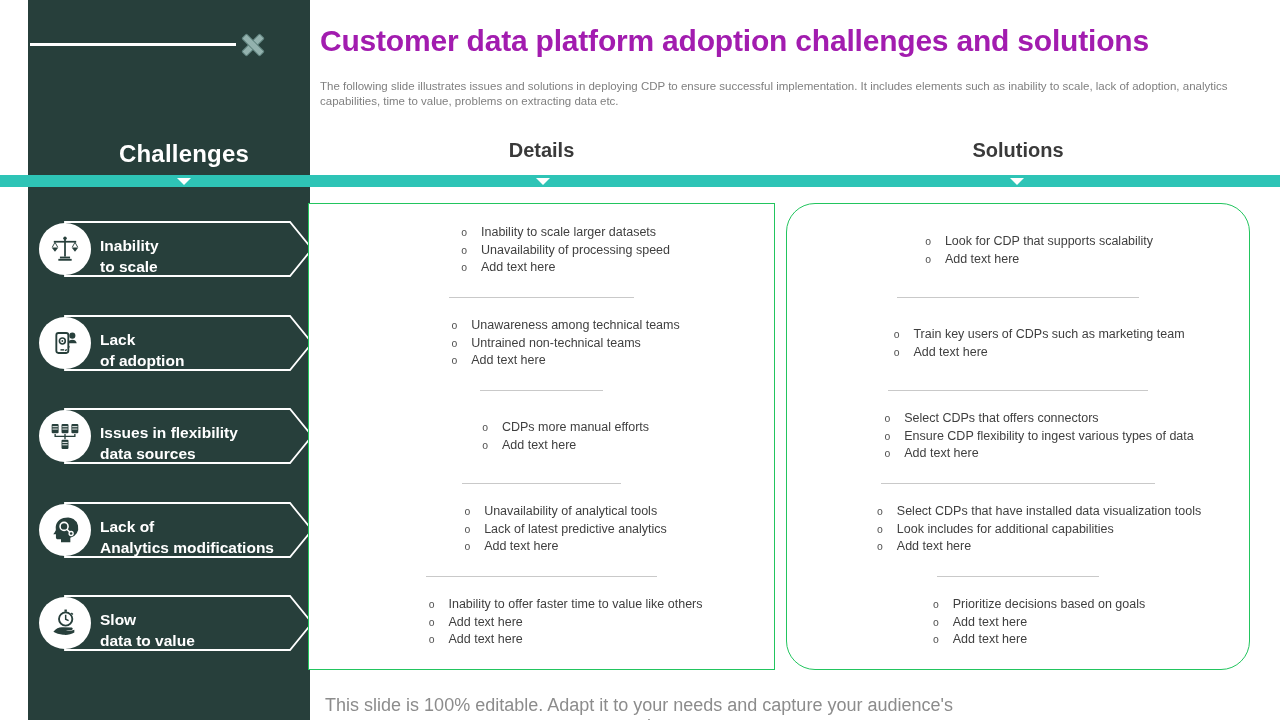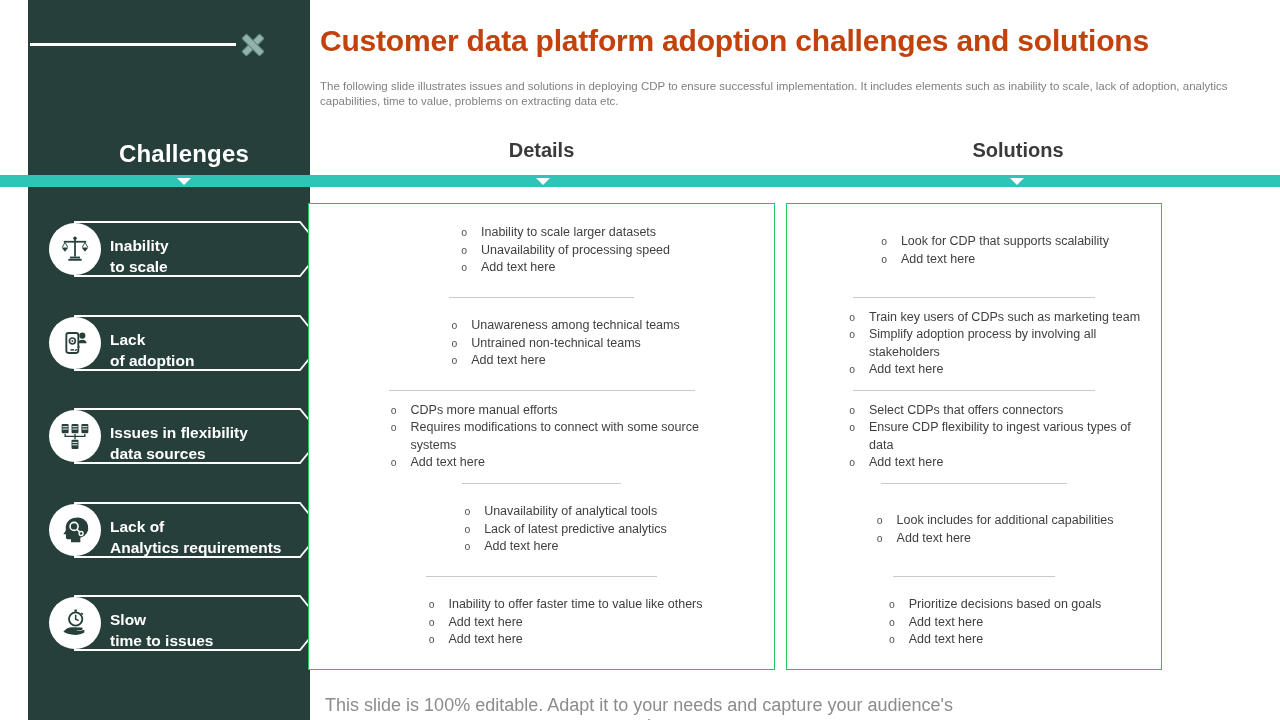--- a/index.html
+++ b/index.html
@@ -14,39 +14,39 @@
   .challenges-header{
     position:absolute;left:58px;top:140px;width:252px;text-align:center;
     color:#ffffff;font-size:24px;font-weight:bold;letter-spacing:.2px;
   }
   
   .teal-bar{position:absolute;left:0;top:175px;width:1280px;height:12px;background:#2ec4b6;}
   .tri{position:absolute;top:178px;width:0;height:0;
     border-left:7px solid transparent;border-right:7px solid transparent;border-top:7px solid #ffffff;}
   
   .title{position:absolute;left:320px;top:24px;width:900px;font-size:30px;font-weight:bold;
-    color:#c2410c;letter-spacing:-.2px;}
+    color:#a21caf;letter-spacing:-.2px;}
   .subtitle{position:absolute;left:320px;top:79px;width:910px;font-size:11.5px;line-height:15px;color:#808080;}
   .col-header{position:absolute;top:139px;font-size:20px;font-weight:bold;color:#3a3a3a;text-align:center;}
   .col-header.details{left:308px;width:467px;}
   .col-header.solutions{left:786px;width:464px;}
   
   .panel{position:absolute;top:203px;height:467px;background:#ffffff;border:1px solid #22c55e;
     box-sizing:border-box;display:flex;flex-direction:column;align-items:center;}
   .panel.details{left:308px;width:467px;}
-  .panel.solutions{left:786px;width:376px;}
+  .panel.solutions{left:786px;width:464px;border-radius:29px;}
   .section{flex:1;position:relative;display:flex;align-items:center;}
   .section + .section::before{content:"";position:absolute;top:0;left:66px;right:66px;height:1px;background:#c9c9c9;}
   .panel ul{list-style:none;margin:0;padding:0 20px 0 66px;}
   .panel.solutions ul{padding-left:60px;}
   .panel li{position:relative;padding-left:22px;max-width:330px;font-size:12.5px;line-height:17.5px;color:#3f3f3f;}
   .panel li::before{content:"o";position:absolute;left:2px;top:0;font-size:10.5px;color:#555555;
     font-family:"DejaVu Sans Mono", monospace;}
   
-  .card{position:absolute;left:74px;width:250px;height:70px;}
+  .card{position:absolute;left:64px;width:250px;height:70px;}
   .card svg.shape{position:absolute;left:0;top:0;}
   .card-text{position:absolute;left:36px;top:50%;transform:translateY(-50%);
     color:#ffffff;font-weight:bold;font-size:15.5px;line-height:21px;}
   .card-icon{position:absolute;left:-25px;top:2px;width:52px;height:52px;border-radius:50%;
     background:#ffffff;display:flex;align-items:center;justify-content:center;}
   
   .footer{position:absolute;left:308px;top:695px;width:662px;text-align:center;
     font-size:18px;color:#8c8c8c;}
 </style>
 </head>
@@ -151,40 +151,40 @@
     <div class="card-icon">
       <svg width="32" height="32" viewBox="0 0 24 24">
         <path d="M12.5 2.8a7.6 7.6 0 0 0-7.4 8.7c.1.8-.2 1.3-.8 2.1l-1.1 1.5h2v2.5c0 .8.6 1.4 1.4 1.4H9v2.2h7v-3.4a7.6 7.6 0 0 0-3.5-15z" fill="#273f3b"></path>
         <circle cx="11.3" cy="9.3" r="3" fill="none" stroke="#ffffff" stroke-width="1.2"></circle>
         <path d="M13.4 11.4l2.3 2.3" stroke="#ffffff" stroke-width="1.2"></path>
         <circle cx="16.6" cy="14.6" r="1.5" fill="none" stroke="#ffffff" stroke-width="1"></circle>
       </svg>
     </div>
     <div class="card-text">
       <div>Lack of</div>
-      <div>Analytics requirements</div>
+      <div>Analytics modifications</div>
     </div>
   </div>
 
   <div class="card" style="top:595px">
     <svg class="shape" width="250" height="56" viewBox="0 0 250 56">
       <polygon points="1,1 226,1 248,28 226,55 1,55" fill="none" stroke="#ffffff" stroke-width="1.8"></polygon>
     </svg>
     <div class="card-icon">
       <svg width="32" height="32" viewBox="0 0 24 24">
         <circle cx="12.5" cy="9" r="5" fill="none" stroke="#273f3b" stroke-width="1.4"></circle>
         <path d="M12.5 5.8v3.4l2.2 1" stroke="#273f3b" stroke-width="1.1" fill="none"></path>
         <rect x="11.6" y="1.9" width="1.8" height="1.7" fill="#273f3b"></rect>
         <path d="M16.7 4.5l1.2 1.2" stroke="#273f3b" stroke-width="1.1"></path>
         <path d="M3.3 18.6c2-2.7 4.7-3.7 7.1-3.4l6.6.1c1.1 0 1.1 1.8 0 1.9l-4.4.4c2.5.4 4.7.2 6.4-.6v2.2c-2.5 1.4-5.5 2-8.5 1.6-2.7-.3-5.4-1-7.2-2.2z" fill="#273f3b"></path>
       </svg>
     </div>
     <div class="card-text">
       <div>Slow</div>
-      <div>time to issues</div>
+      <div>data to value</div>
     </div>
   </div>
 
   <div class="panel details">
     <div class="section">
       <ul>
         <li>Inability to scale larger datasets</li>
         <li>Unavailability of processing speed</li>
         <li>Add text here</li>
       </ul>
@@ -192,21 +192,20 @@
     <div class="section">
       <ul>
         <li>Unawareness among technical teams</li>
         <li>Untrained non-technical teams</li>
         <li>Add text here</li>
       </ul>
     </div>
     <div class="section">
       <ul>
         <li>CDPs more manual efforts</li>
-        <li>Requires modifications to connect with some source systems</li>
         <li>Add text here</li>
       </ul>
     </div>
     <div class="section">
       <ul>
         <li>Unavailability of analytical tools</li>
         <li>Lack of latest predictive analytics</li>
         <li>Add text here</li>
       </ul>
     </div>
@@ -222,33 +221,33 @@
   <div class="panel solutions">
     <div class="section">
       <ul>
         <li>Look for CDP that supports scalability</li>
         <li>Add text here</li>
       </ul>
     </div>
     <div class="section">
       <ul>
         <li>Train key users of CDPs such as marketing team</li>
-        <li>Simplify adoption process by involving all stakeholders</li>
         <li>Add text here</li>
       </ul>
     </div>
     <div class="section">
       <ul>
         <li>Select CDPs that offers connectors</li>
         <li>Ensure CDP flexibility to ingest various types of data</li>
         <li>Add text here</li>
       </ul>
     </div>
     <div class="section">
       <ul>
+        <li>Select CDPs that have installed data visualization tools</li>
         <li>Look includes for additional capabilities</li>
         <li>Add text here</li>
       </ul>
     </div>
     <div class="section">
       <ul>
         <li>Prioritize decisions based on goals</li>
         <li>Add text here</li>
         <li>Add text here</li>
       </ul>

